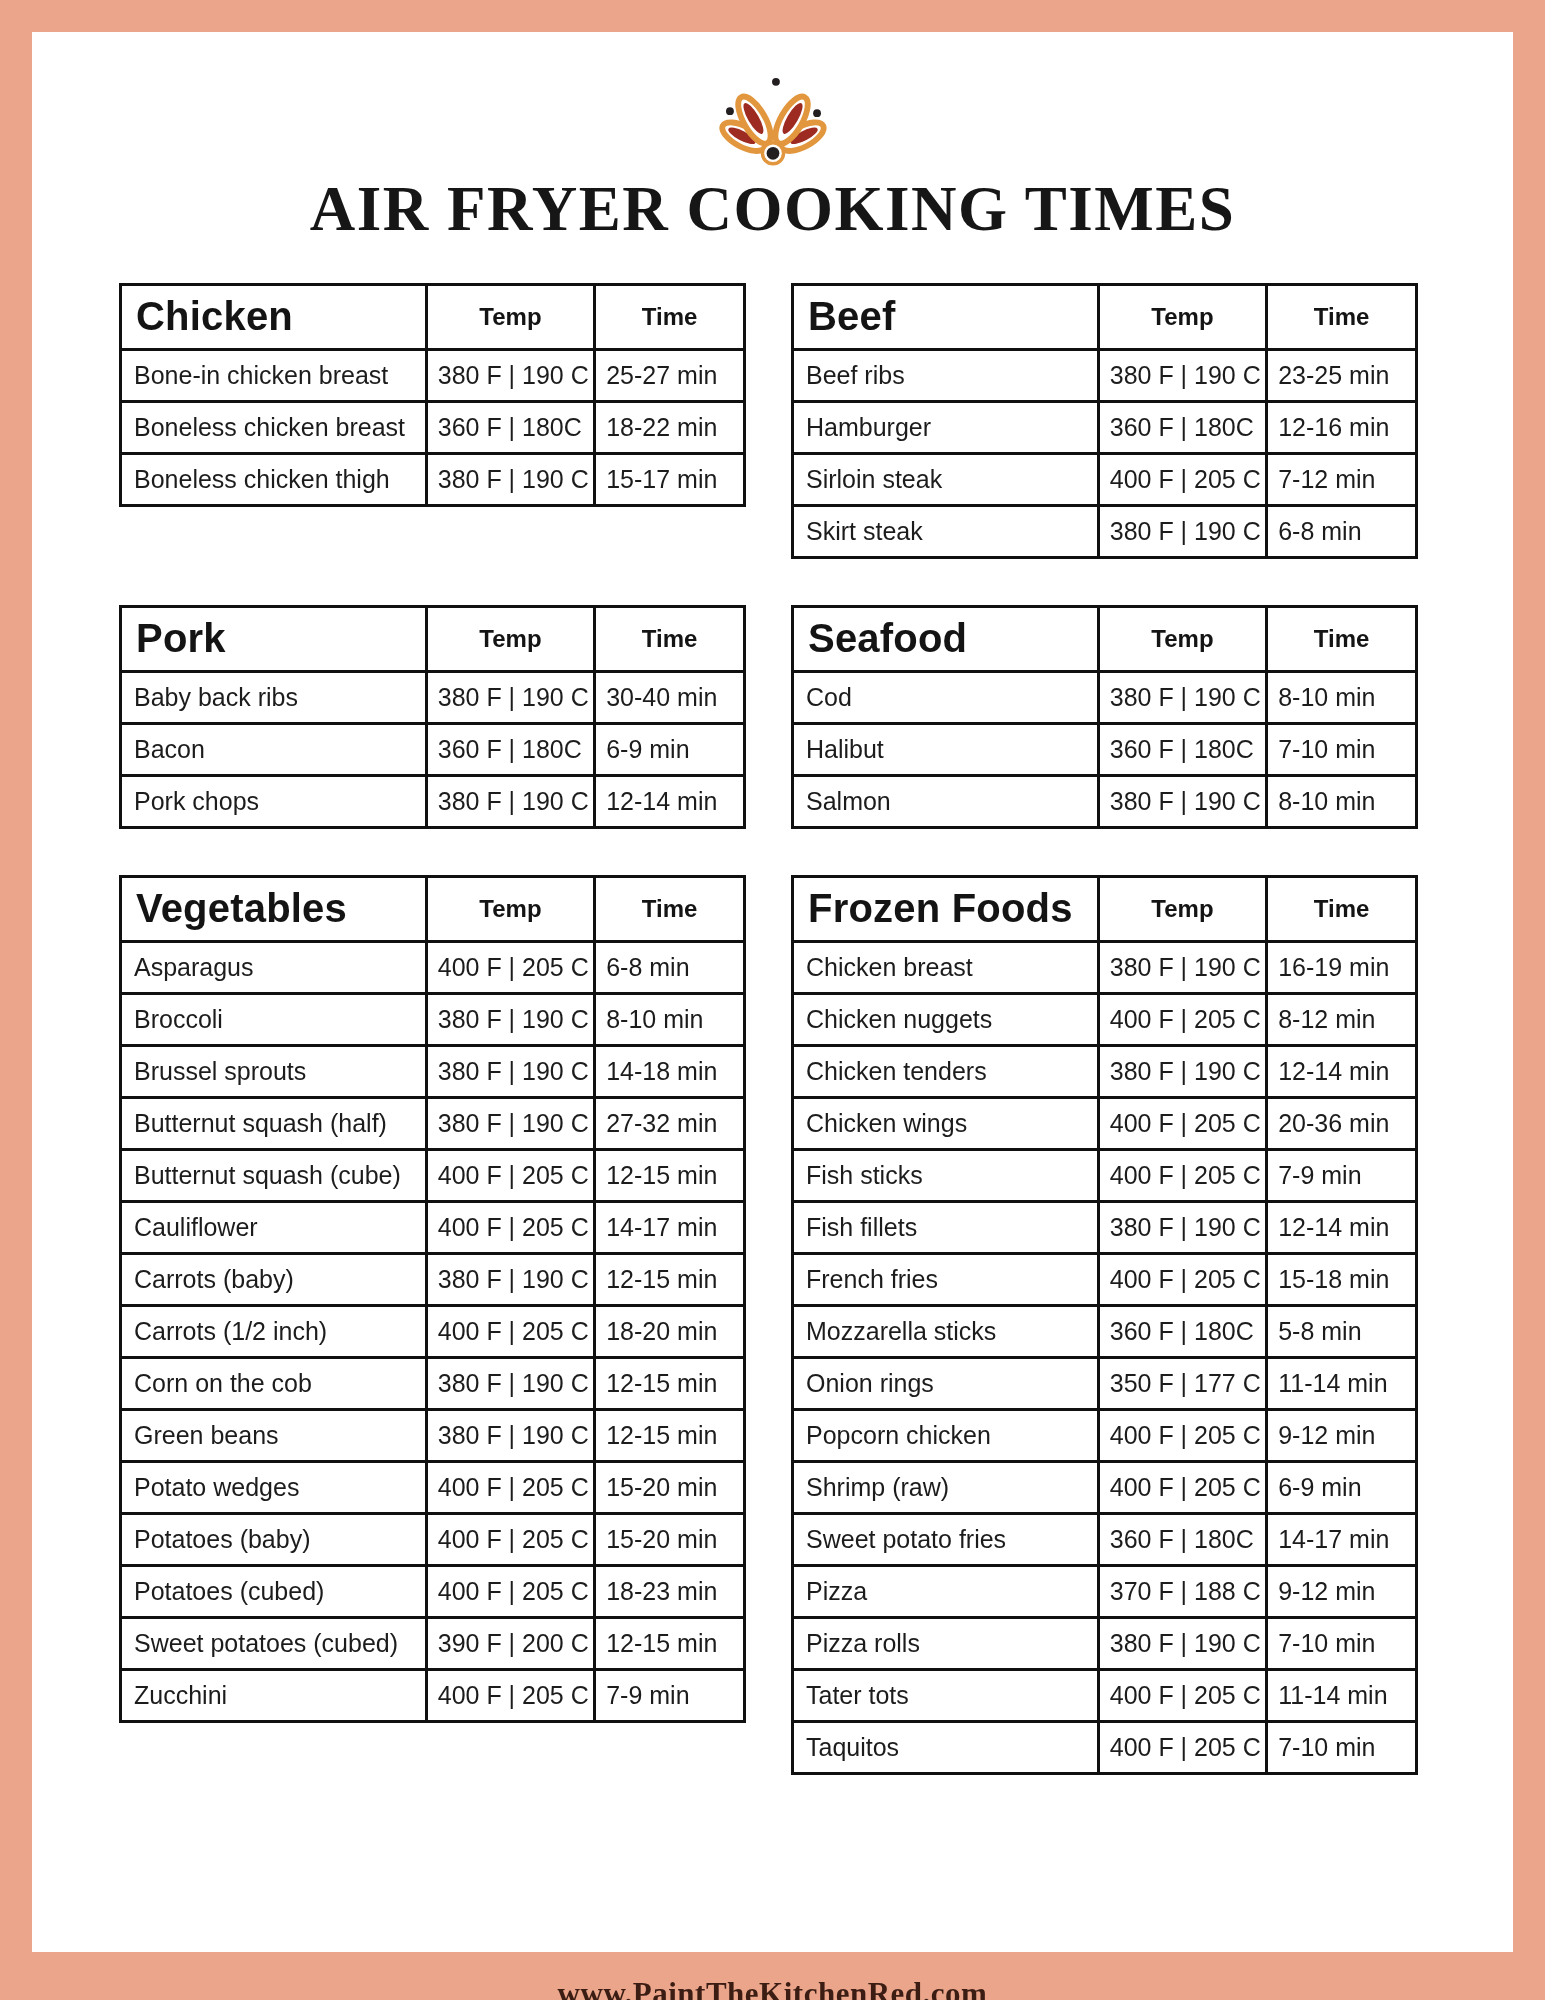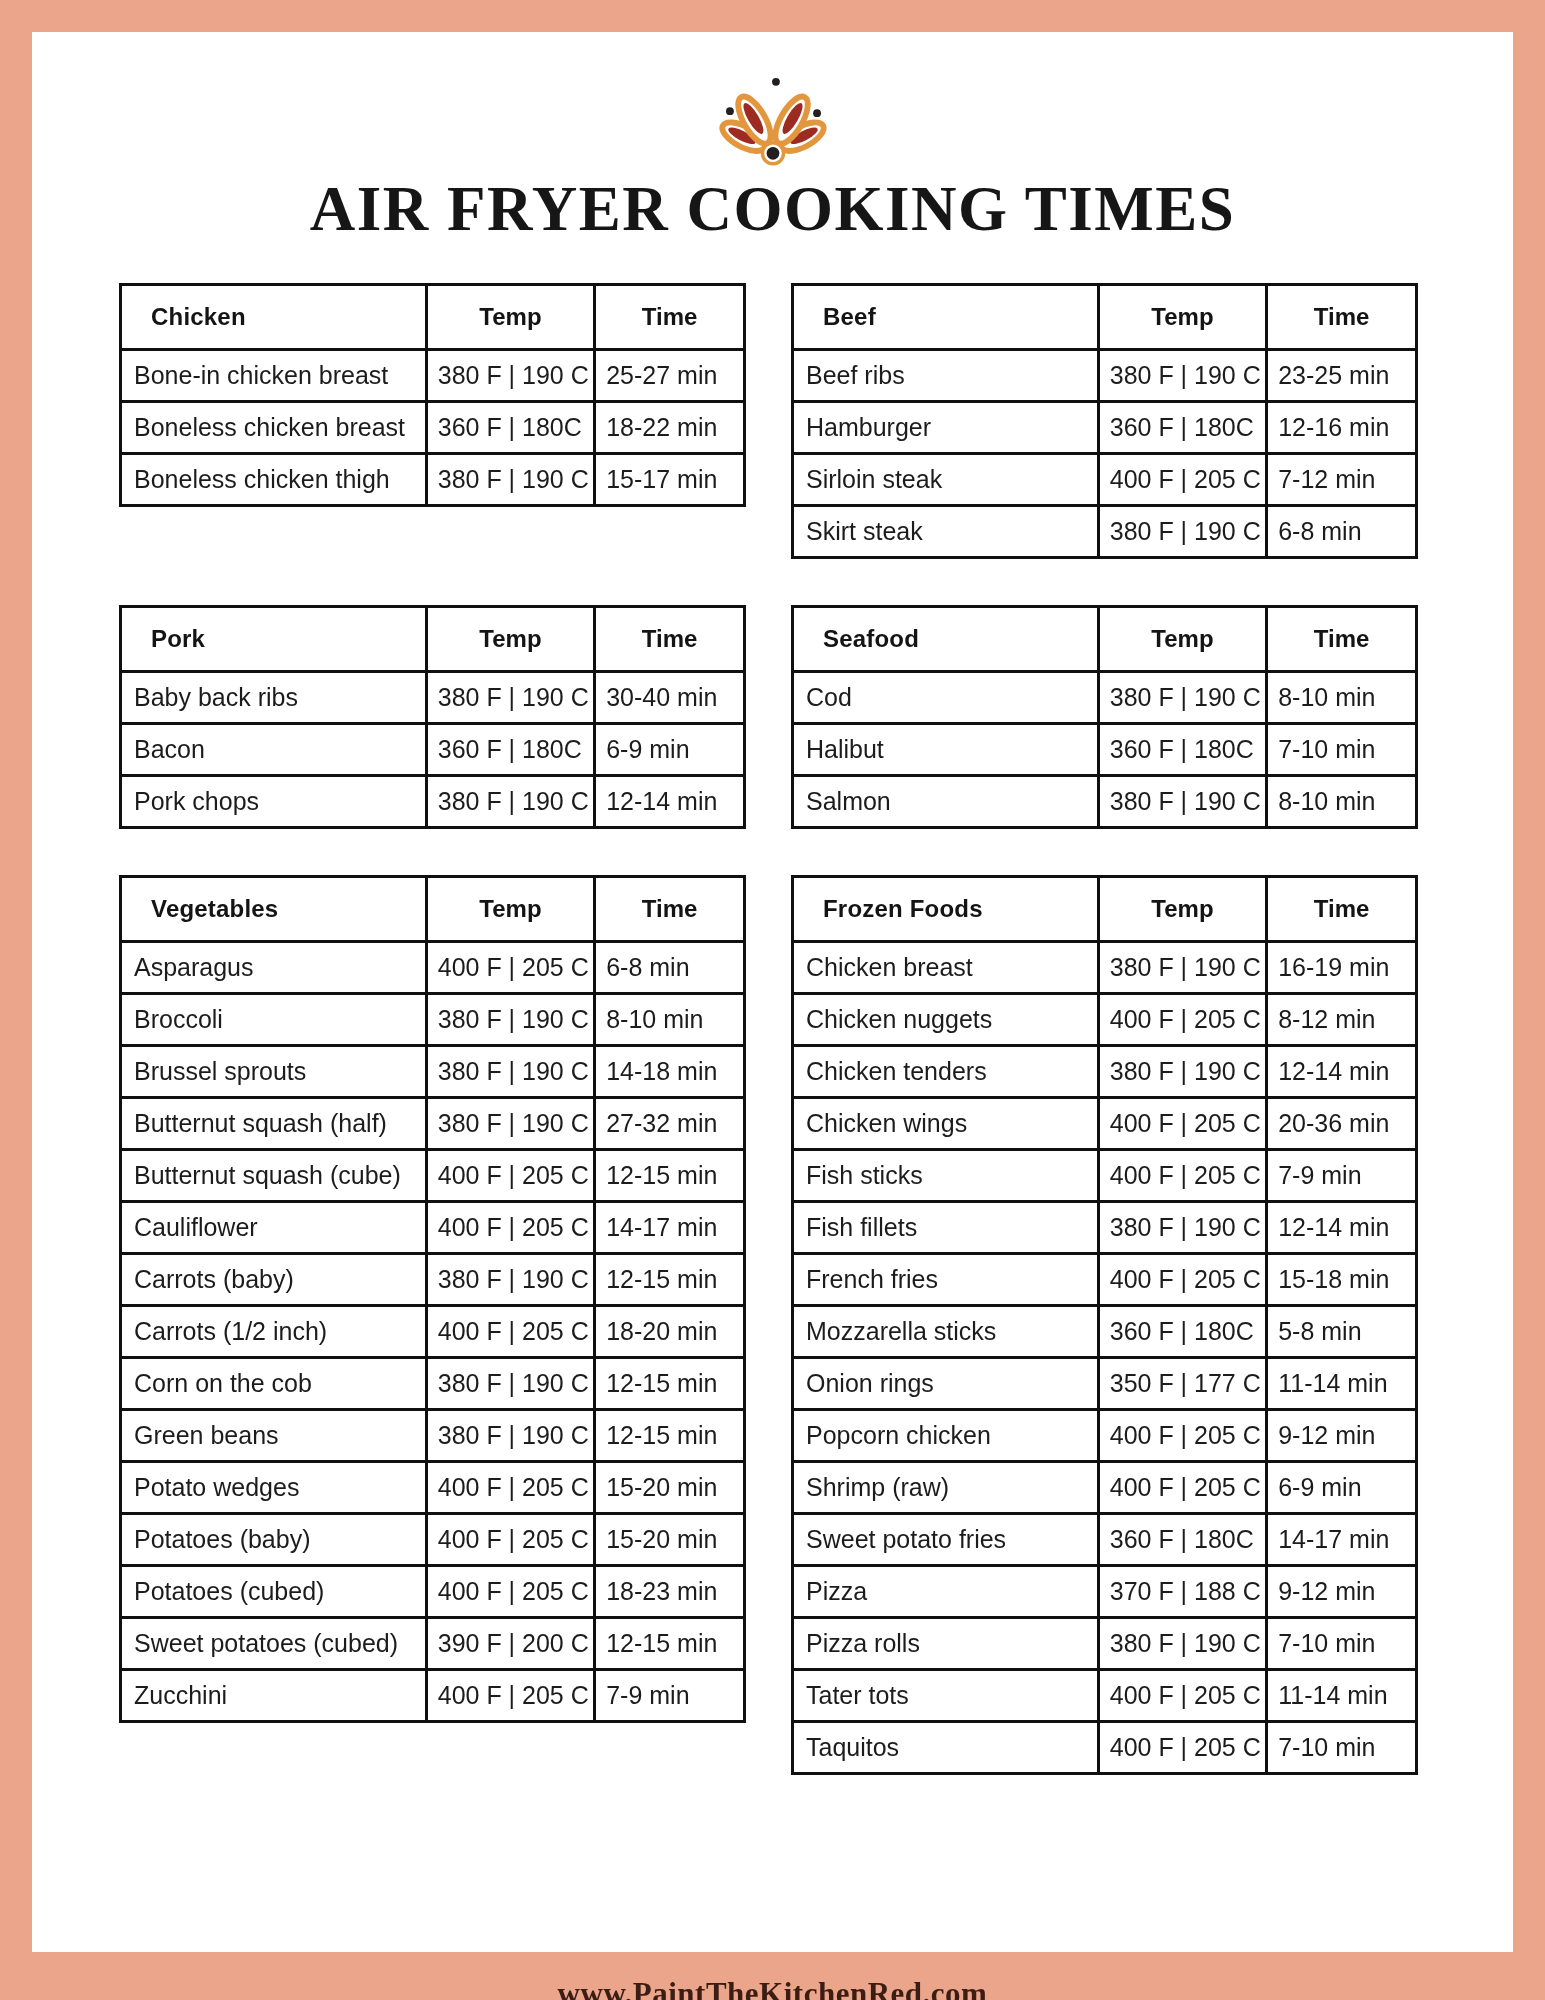--- a/index.html
+++ b/index.html
@@ -44,23 +44,23 @@
   }
   table {
     width:100%;
     border-collapse:collapse;
     table-layout:fixed;
     background:#fff;
   }
   th, td { border:3px solid #101010; box-sizing:border-box; }
   th.cat {
     text-align:left;
-    padding:0 0 0 29px;
+    padding:0 0 0 14px;
     height:65px;
-    font-size:24px;
+    font-size:40px;
     font-weight:700;
     color:#141414;
     letter-spacing:0.2px;
   }
   th.small {
     text-align:center;
     font-size:24px;
     font-weight:700;
     color:#141414;
     margin-top:44px;

